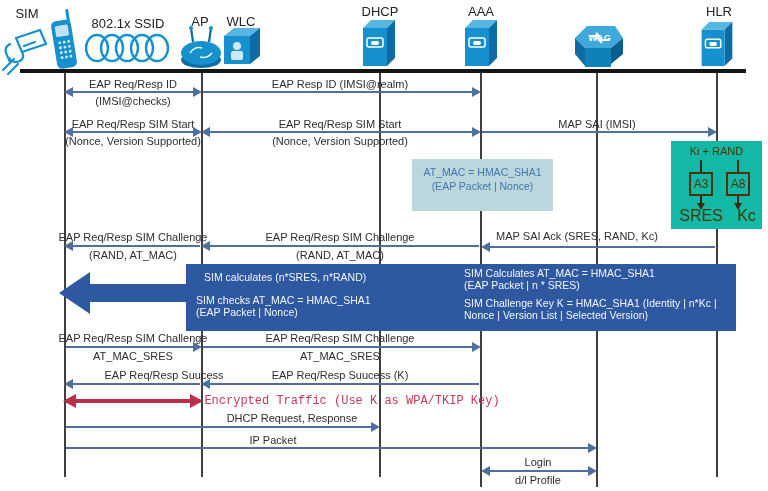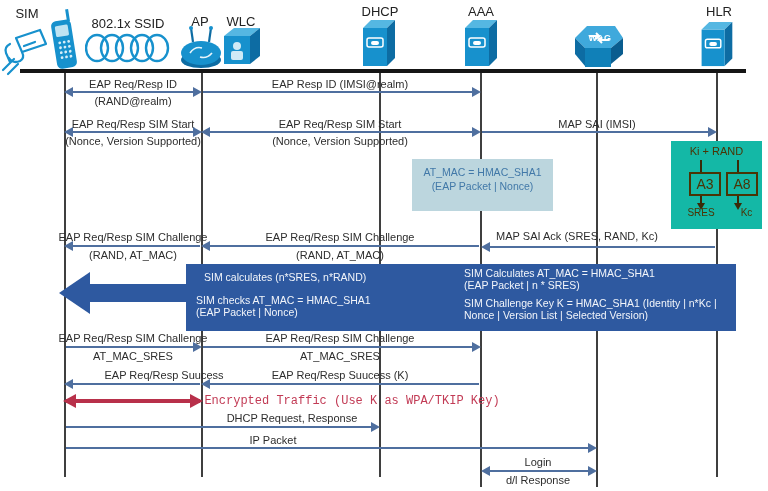--- a/index.html
+++ b/index.html
@@ -30,28 +30,28 @@
          white-space:nowrap; }
   .redlbl { color:#c23b55; font-size:12px; }
 
   
   .note { position:absolute; left:412px; top:159px; width:141px; height:52px;
           background:#bcd6de; color:#4178a8; font-size:10.5px; text-align:center;
           line-height:14px; padding-top:6px; box-sizing:border-box; }
   .amber { position:absolute; left:671px; top:141px; width:91px; height:88px; background:#14b8a6; }
   .amber .ttl { position:absolute; left:0; right:0; top:4px; text-align:center;
                 font-size:11px; color:#4a3405; }
-  .abox { position:absolute; top:31px; width:32px; height:24px; border:2px solid #4a3405;
-          box-sizing:border-box; text-align:center; font-size:14px; color:#4a3405;
+  .abox { position:absolute; top:31px; width:24px; height:24px; border:2px solid #4a3405;
+          box-sizing:border-box; text-align:center; font-size:12px; color:#4a3405;
           line-height:20px; }
   .avline { position:absolute; width:2px; background:#3a2a08; }
   .ahead::after { content:""; position:absolute; left:-3px; bottom:-6px;
                   border-top:7px solid #3a2a08; border-left:4px solid transparent;
                   border-right:4px solid transparent; }
-  .aout { position:absolute; top:66px; transform:translateX(-50%); font-size:10px; color:#4a3405; }
+  .aout { position:absolute; top:66px; transform:translateX(-50%); font-size:16px; color:#4a3405; }
 
   .navybox { position:absolute; left:186px; top:264px; width:550px; height:67px; background:#2e59a0; }
   .nbtxt { position:absolute; color:#f2f5fa; font-size:10.5px; white-space:nowrap; }
   .bigarrow-body { position:absolute; left:89px; top:284px; width:99px; height:18px; background:#2e59a0; }
   .bigarrow-head { position:absolute; left:59px; top:272px; width:0; height:0;
                    border-right:31px solid #2e59a0; border-top:21px solid transparent;
                    border-bottom:21px solid transparent; }
 </style>
 </head>
 <body>
@@ -170,21 +170,21 @@
   <div class="baseline"></div>
   <div class="lifeline" style="left:64px;  height:404px;"></div>
   <div class="lifeline" style="left:201px; height:404px;"></div>
   <div class="lifeline" style="left:379px; height:404px;"></div>
   <div class="lifeline" style="left:480px; height:414px;"></div>
   <div class="lifeline" style="left:596px; height:414px;"></div>
   <div class="lifeline" style="left:716px; height:404px;"></div>
 
   <div class="lbl" style="left:133px; top:78px;">EAP Req/Resp ID</div>
   <div class="line hl hr" style="left:66px; top:91px; width:134px;"></div>
-  <div class="lbl" style="left:133px; top:95px;">(RAND@realm)</div>
+  <div class="lbl" style="left:133px; top:95px;">(IMSI@checks)</div>
 
   <div class="lbl" style="left:340px; top:78px;">EAP Resp ID (IMSI@realm)</div>
   <div class="line hr" style="left:203px; top:91px; width:276px;"></div>
 
   <div class="lbl" style="left:133px; top:118px;">EAP Req/Resp SIM Start</div>
   <div class="line hl hr" style="left:66px; top:131px; width:134px;"></div>
   <div class="lbl" style="left:133px; top:135px;">(Nonce, Version Supported)</div>
 
   <div class="lbl" style="left:340px; top:118px;">EAP Req/Resp SIM Start</div>
   <div class="line hl hr" style="left:203px; top:131px; width:276px;"></div>
@@ -250,15 +250,15 @@
   <div class="lbl redlbl" style="left:352px; top:394px;font-family:Liberation Mono, monospace;">Encrypted Traffic (Use K as WPA/TKIP Key)</div>
 
   <div class="lbl" style="left:272px; top:412px;padding-left:40px;">DHCP Request, Response</div>
   <div class="line hr" style="left:66px; top:426px; width:312px;"></div>
 
   <div class="lbl" style="left:273px; top:434px;">IP Packet</div>
   <div class="line hr" style="left:66px; top:447px; width:529px;"></div>
 
   <div class="lbl" style="left:538px; top:456px;">Login</div>
   <div class="line hl hr" style="left:483px; top:470px; width:112px;"></div>
-  <div class="lbl" style="left:538px; top:474px;">d/l Response</div>
+  <div class="lbl" style="left:538px; top:474px;">d/l Profile</div>
 
 </div>
 
 </body></html>

